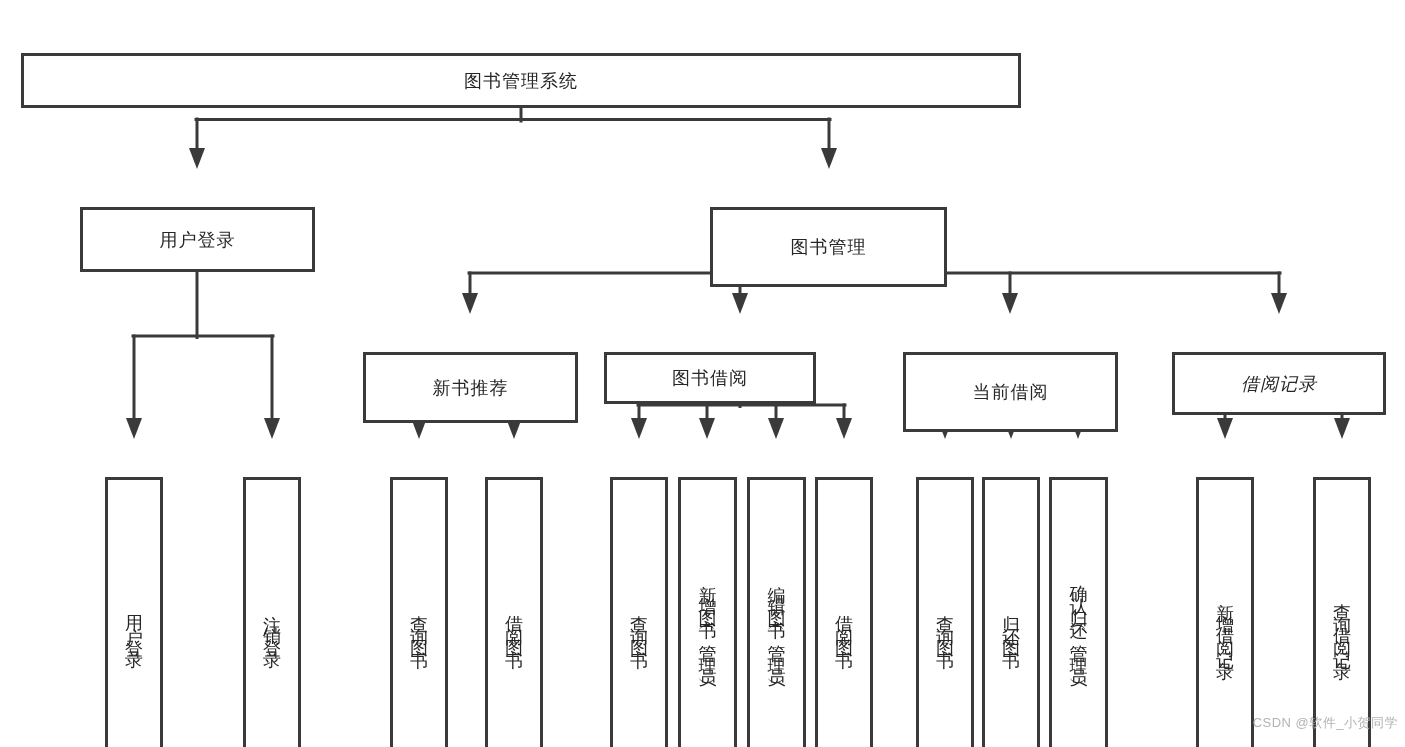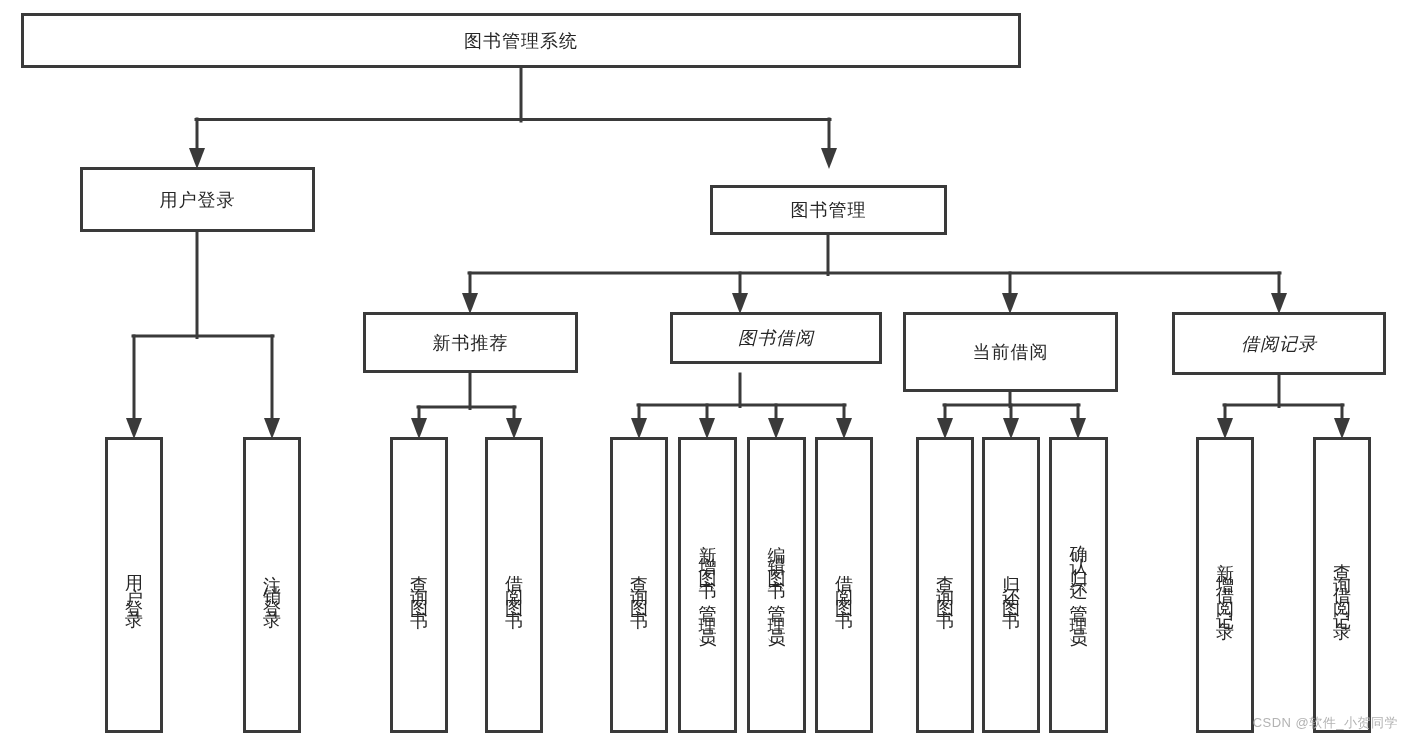--- a/index.html
+++ b/index.html
@@ -25,20 +25,21 @@
     box-sizing: border-box;
     background: var(--background);
     border: 3px solid var(--line);
     display: flex;
     align-items: center;
     justify-content: center;
     color: var(--text);
     font-size: 18px;
     line-height: 1;
     text-align: center;
+    margin-top: 40px;
   }
   .node.h { letter-spacing: 1px; }
   .node.v {
     writing-mode: vertical-rl;
     letter-spacing: 12px;
     font-size: 18px;
   }
   .watermark {
     position: absolute;
     top: 714px;
@@ -131,28 +132,28 @@
     </g>
   </svg>
 
   <div class="node h" style="left:21px; top:13px; width:1000px; height:55px;">
     <span>图书管理系统</span>
   </div>
 
   <div class="node h" style="left:80px; top:167px; width:235px; height:65px;">
     <span>用户登录</span>
   </div>
-  <div class="node h" style="left:710px; top:185px; width:237px; height:50px;align-items:center;">
+  <div class="node h" style="left:710px; top:167px; width:237px; height:80px;align-items:center;">
     <span>图书管理</span>
   </div>
 
-  <div class="node h" style="left:363px; top:312px; width:215px; height:61px;justify-content:center;">
+  <div class="node h" style="left:363px; top:312px; width:215px; height:71px;justify-content:center;">
     <span>新书推荐</span>
   </div>
-  <div class="node h" style="left:670px; top:312px; width:212px; height:52px;font-style:italic;">
+  <div class="node h" style="left:604px; top:312px; width:212px; height:52px;">
     <span>图书借阅</span>
   </div>
   <div class="node h" style="left:903px; top:312px; width:215px; height:80px;">
     <span>当前借阅</span>
   </div>
   <div class="node h" style="left:1172px; top:312px; width:214px; height:63px;font-style:italic;">
     <span>借阅记录</span>
   </div>
 
   <div class="node v" style="left:105px; top:437px; width:58px; height:296px;">

